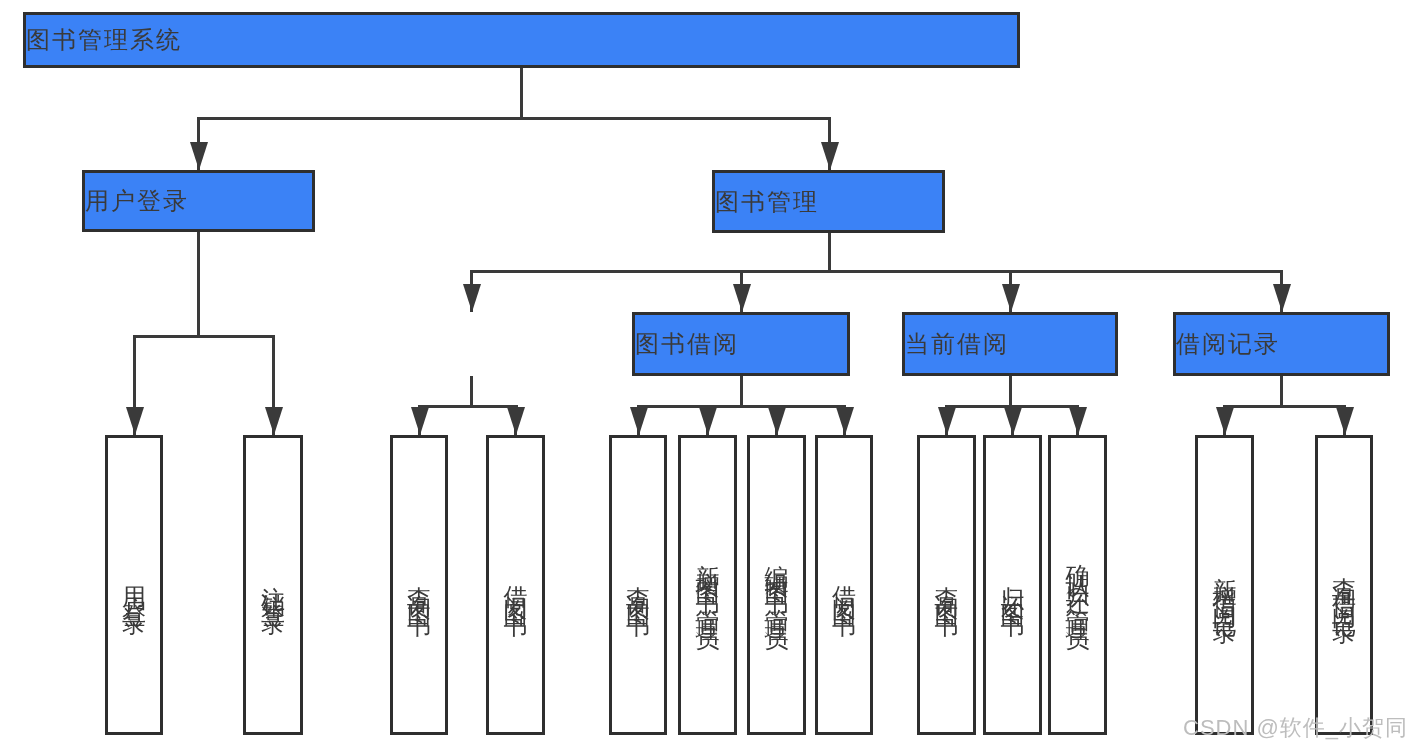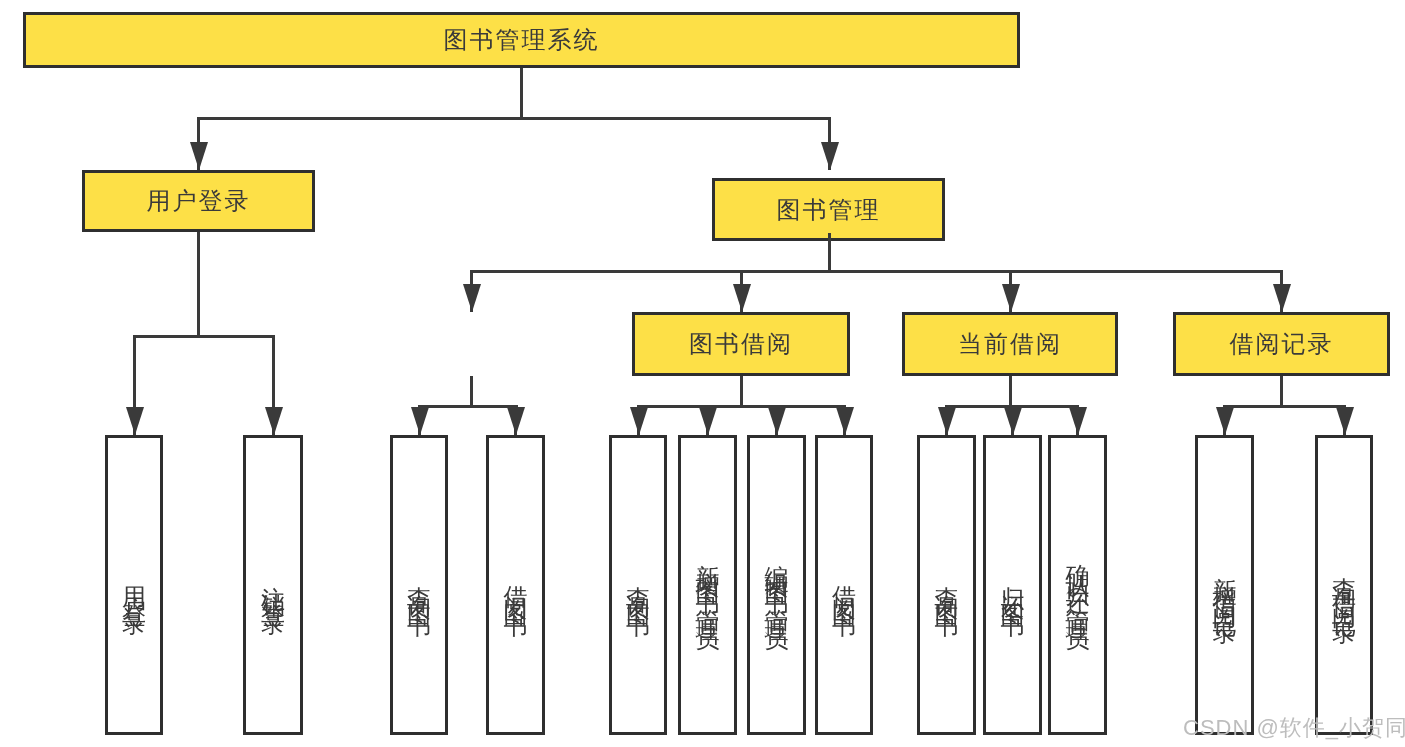--- a/index.html
+++ b/index.html
@@ -2,22 +2,22 @@
 <html><head>
 <meta charset="utf-8">
 <style>
   * { margin:0; padding:0; box-sizing:border-box; }
   html,body { background:#ffffff; }
   body { font-family:"Liberation Sans", sans-serif; }
   .canvas{
     position:relative; width:1405px; height:747px; background:#ffffff; overflow:hidden;
   }
   .node{
-    position:absolute; border:3px solid #2f2f2f; background:#fde047;
-    display:flex; align-items:center; justify-content:center;
+    position:absolute; border:3px solid #2f2f2f; background:#3b82f6;
+    display:flex; align-items:center; justify-content:flex-start;
     color:#3a3a3a; font-size:24px; letter-spacing:2px; white-space:nowrap;
   }
   .leaf{
     position:absolute; border:3px solid #2f2f2f; background:#ffffff;
     display:flex; align-items:center; justify-content:center;
     color:#3a3a3a;
   }
   .leaf .vtext{
     writing-mode:vertical-rl; text-orientation:mixed;
     font-size:24px; letter-spacing:9px; line-height:1; white-space:nowrap;
@@ -40,21 +40,21 @@
 <div class="canvas">
 
   <div class="node" style="left:23px; top:12px; width:997px; height:56px;">
     <span>图书管理系统</span>
   </div>
 
   <div class="node" style="left:82px; top:170px; width:233px; height:62px;">
     <span>用户登录</span>
   </div>
 
-  <div class="node" style="left:712px; top:170px; width:233px; height:63px;margin-top:8px;">
+  <div class="node" style="left:712px; top:170px; width:233px; height:63px;">
     <span>图书管理</span>
   </div>
 
 
   <div class="node" style="left:632px; top:312px; width:218px; height:64px;">
     <span>图书借阅</span>
   </div>
 
   <div class="node" style="left:902px; top:312px; width:216px; height:64px;">
     <span>当前借阅</span>

